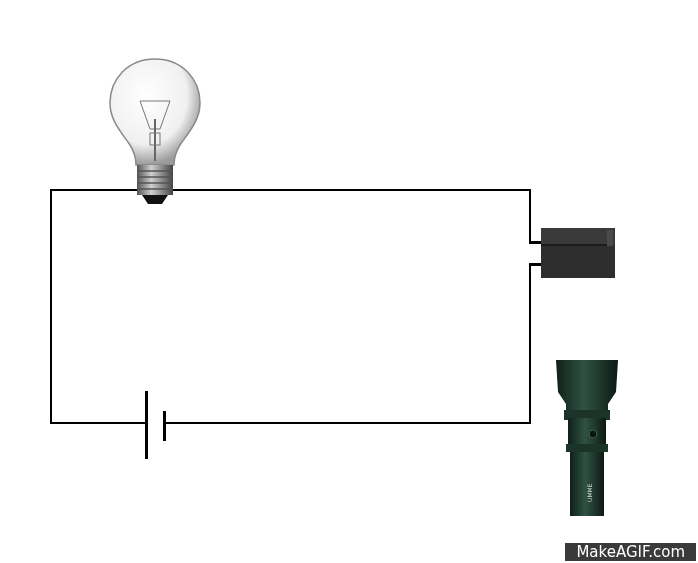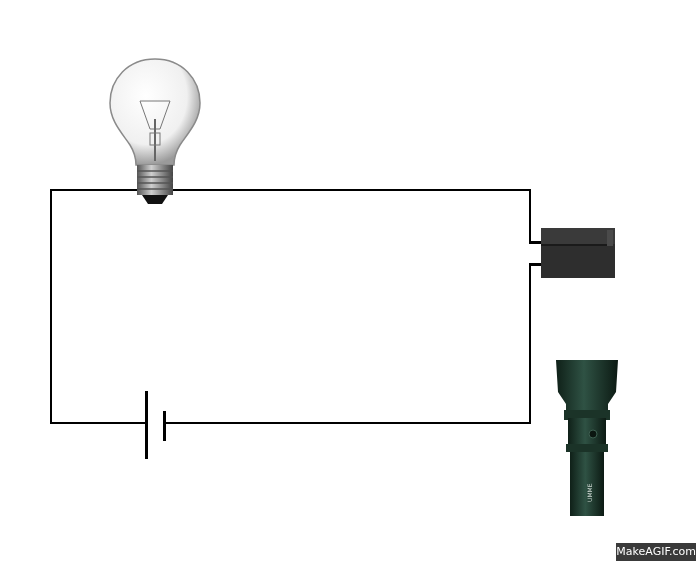--- a/index.html
+++ b/index.html
@@ -1,21 +1,21 @@
 <!DOCTYPE html>
 <html><head>
 <meta charset="utf-8">
 <style>
   html, body { margin:0; padding:0; }
   body { width:698px; height:563px; background:#ffffff; position:relative; overflow:hidden;
          font-family:"DejaVu Sans", sans-serif; }
   .stage { position:absolute; left:0; top:0; width:698px; height:563px; }
   .wire { position:absolute; background:#000; }
   .watermark { position:absolute; right:2px; bottom:2px; background:#3a3a3a; color:#fff;
-               font-family:"DejaVu Sans", sans-serif; font-size:11px; padding:2px 0; line-height:14px; }
+               font-family:"DejaVu Sans", sans-serif; font-size:15px; padding:2px 11px; line-height:14px; }
 </style>
 </head>
 <body>
 
 <div class="stage">
 
   <div class="wire" style="left:50px;top:189px;width:481px;height:2px;"></div>
   <div class="wire" style="left:50px;top:189px;width:2px;height:235px;"></div>
   <div class="wire" style="left:50px;top:422px;width:97px;height:2px;"></div>
   <div class="wire" style="left:164px;top:422px;width:367px;height:2px;"></div>

